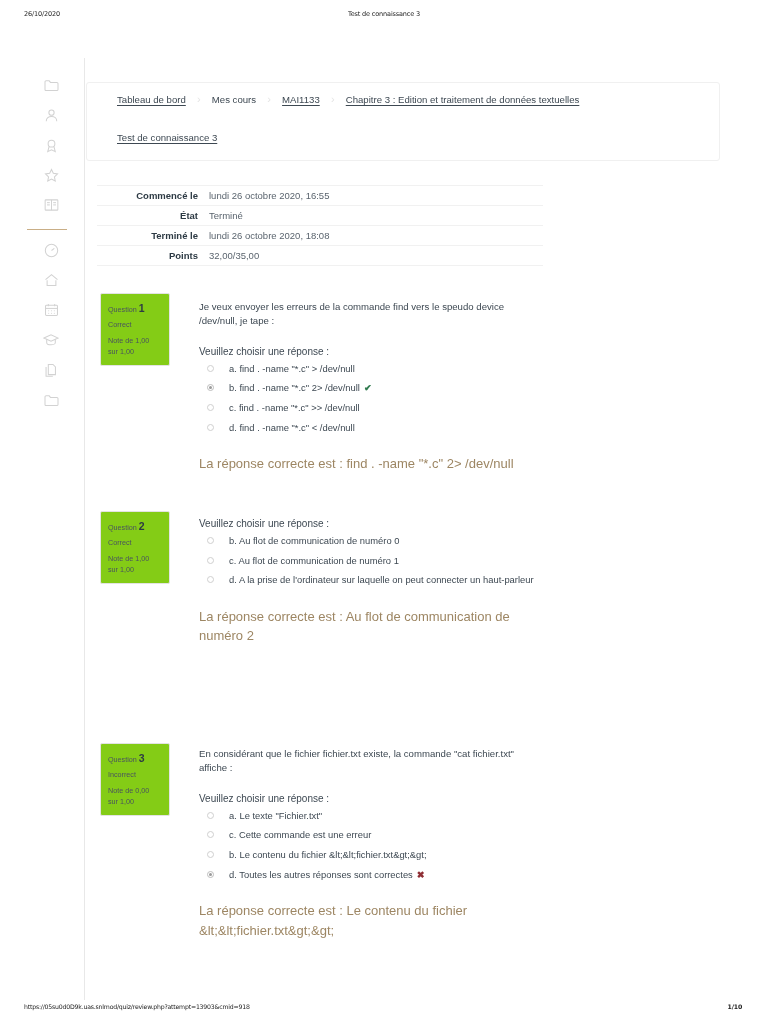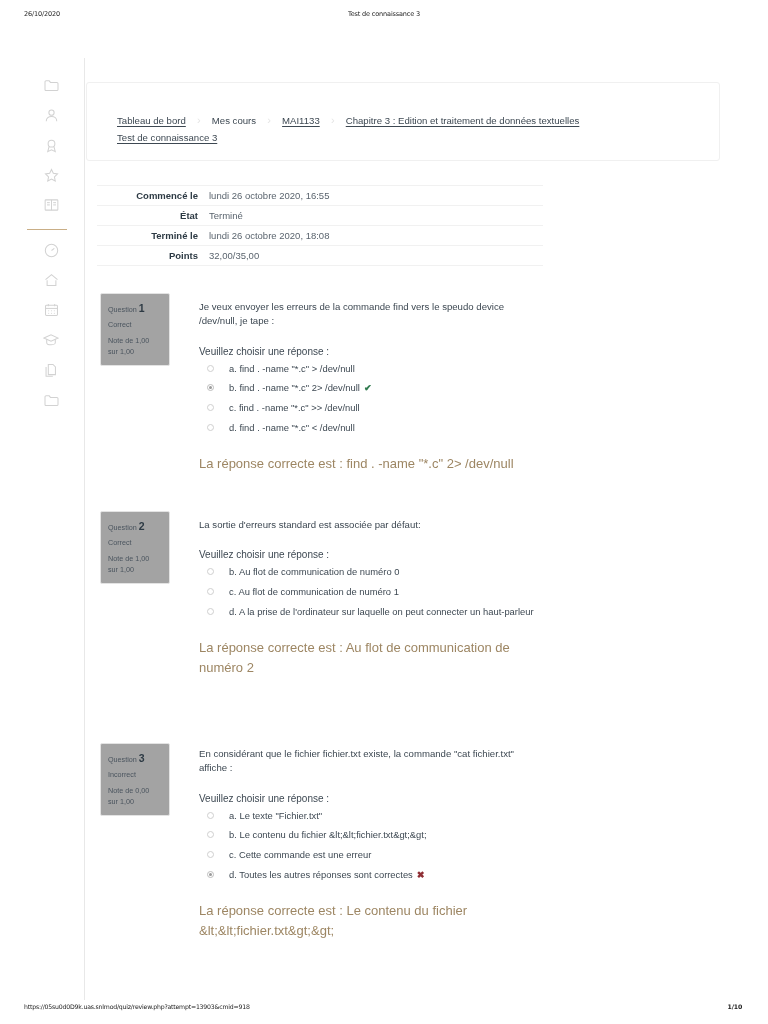--- a/index.html
+++ b/index.html
@@ -83,21 +83,21 @@
   }
   .crumb-row {
     position: absolute;
     left: 30px;
     display: flex;
     align-items: center;
     font-size: 9.6px;
     color: #3d4852;
     white-space: nowrap;
   }
-  .crumb-row.r1 { top: 30px; }
+  .crumb-row.r1 { top: 9px; }
   .crumb-row.r2 { top: 47px; }
   .crumb {
     padding: 2px 0;
     color: #3d4852;
     text-decoration: none;
   }
   .crumb.link { text-decoration: underline; text-underline-offset: 2px; }
   .crumb.plain { text-decoration: none; }
   .crumb-sep {
     width: 26px;
@@ -132,21 +132,21 @@
   .summary td.v b { color: #2d3a44; font-weight: bold; }
 
   
   .q-block { position: absolute; left: 0; right: 0; }
   .q-info {
     position: absolute;
     left: 100px;
     width: 70px;
     border: 1px solid #e3e3e3;
     border-radius: 2px;
-    background: #a3a3a3;
+    background: #84cc16;
     padding: 6px 7px 8px 7px;
     font-size: 7.2px;
     color: #4a545e;
     line-height: 1.55;
   }
   .q-info .qn {
     color: #4a545e;
     margin-bottom: 3px;
     white-space: nowrap;
   }
@@ -389,21 +389,20 @@
       <div class="qn">
         <span>Question</span><b>2</b>
       </div>
       <div class="qstate">Correct</div>
       <div class="qgrade">
         <span>Note de 1,00</span><br>
         <span>sur 1,00</span>
       </div>
     </div>
     <div class="q-body" style="top:518px; position:absolute;">
-      <p class="q-text">La sortie d'erreurs standard est associée par défaut:</p>
       <p class="q-prompt">Veuillez choisir une réponse :</p>
       <ul class="opts">
         <li class="opt">
           <span class="radio"></span>
           <span class="opt-text">b. Au flot de communication de numéro 0</span>
         </li>
         <li class="opt">
           <span class="radio"></span>
           <span class="opt-text">c. Au flot de communication de numéro 1</span>
         </li>
@@ -430,25 +429,25 @@
     <div class="q-body" style="top:747px; position:absolute;">
       <p class="q-text">En considérant que le fichier fichier.txt existe, la commande "cat fichier.txt" affiche :</p>
       <p class="q-prompt">Veuillez choisir une réponse :</p>
       <ul class="opts">
         <li class="opt">
           <span class="radio"></span>
           <span class="opt-text">a. Le texte "Fichier.txt"</span>
         </li>
         <li class="opt">
           <span class="radio"></span>
+          <span class="opt-text">c. Cette commande est une erreur</span>
+        </li>
+        <li class="opt">
+          <span class="radio"></span>
           <span class="opt-text">b. Le contenu du fichier &amp;lt;&amp;lt;fichier.txt&amp;gt;&amp;gt;</span>
-        </li>
-        <li class="opt">
-          <span class="radio"></span>
-          <span class="opt-text">c. Cette commande est une erreur</span>
         </li>
         <li class="opt">
           <span class="radio checked"></span>
           <span class="opt-text"><span>d. Toutes les autres réponses sont correctes</span><span class="mark-no">✖</span></span>
         </li>
       </ul>
       <p class="feedback">La réponse correcte est : Le contenu du fichier &amp;lt;&amp;lt;fichier.txt&amp;gt;&amp;gt;</p>
     </div>
   </div>
 

